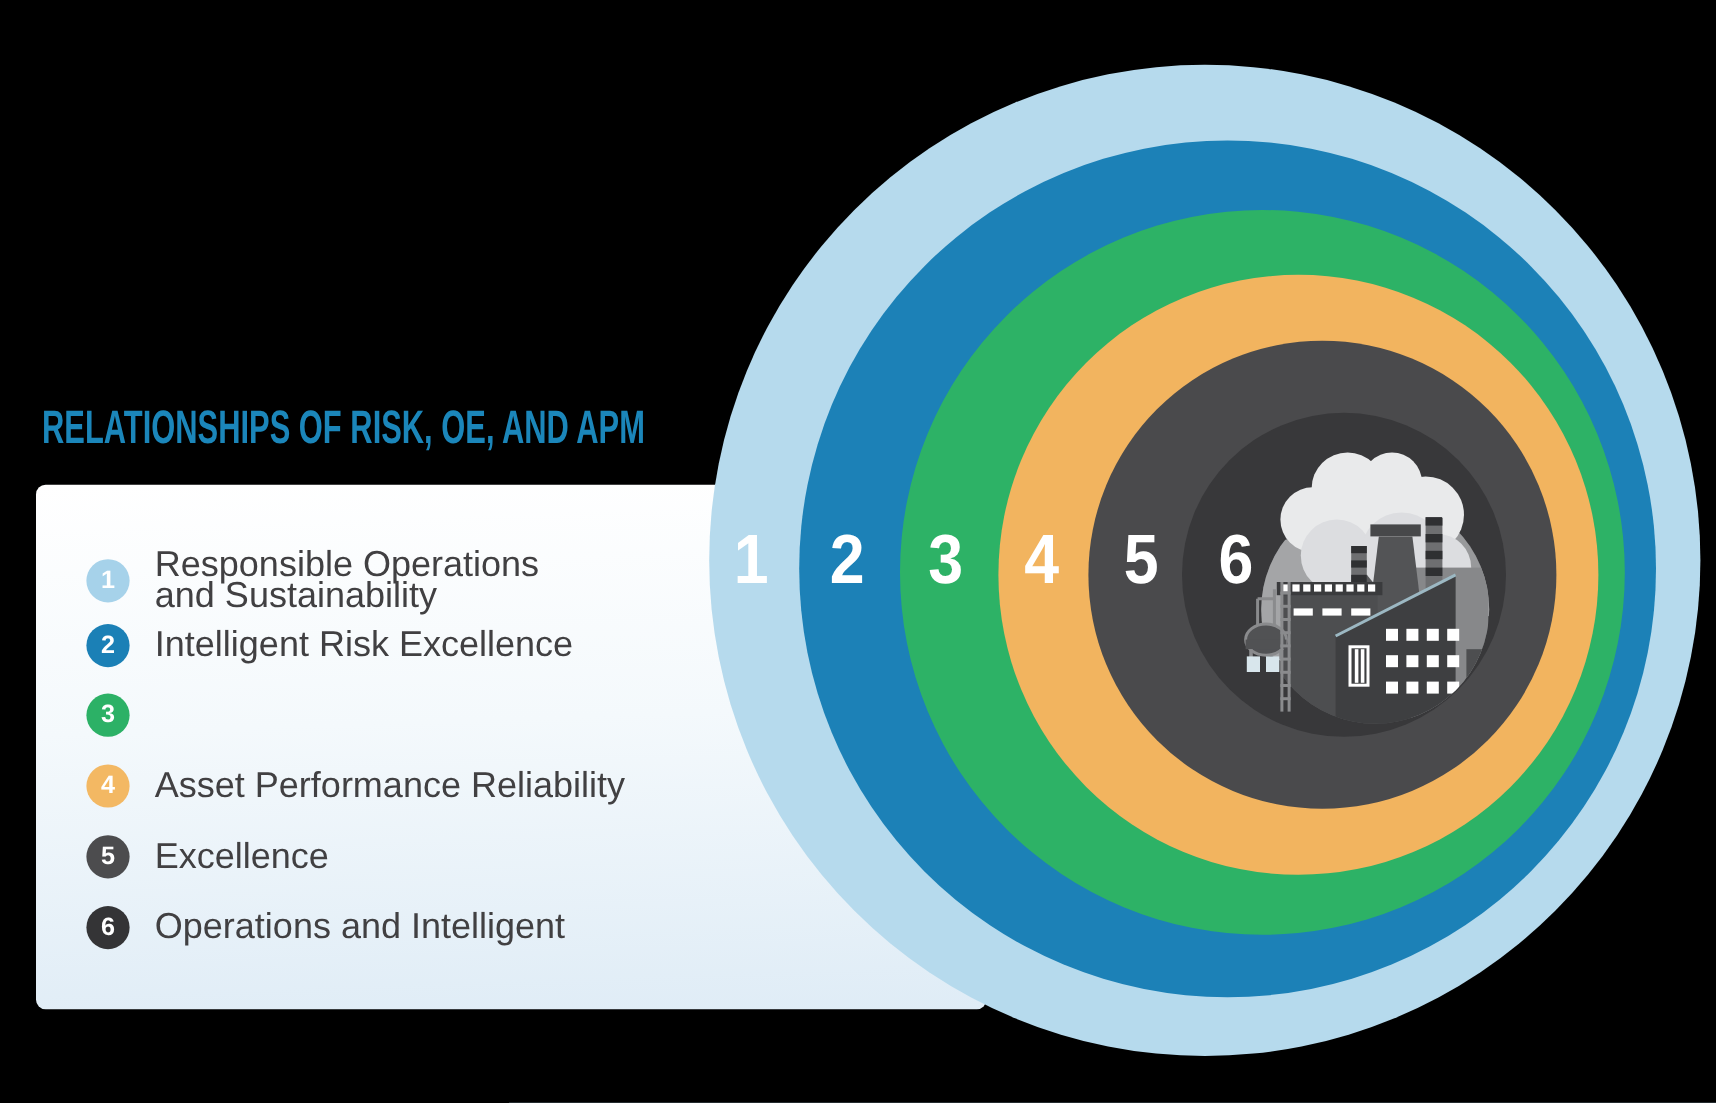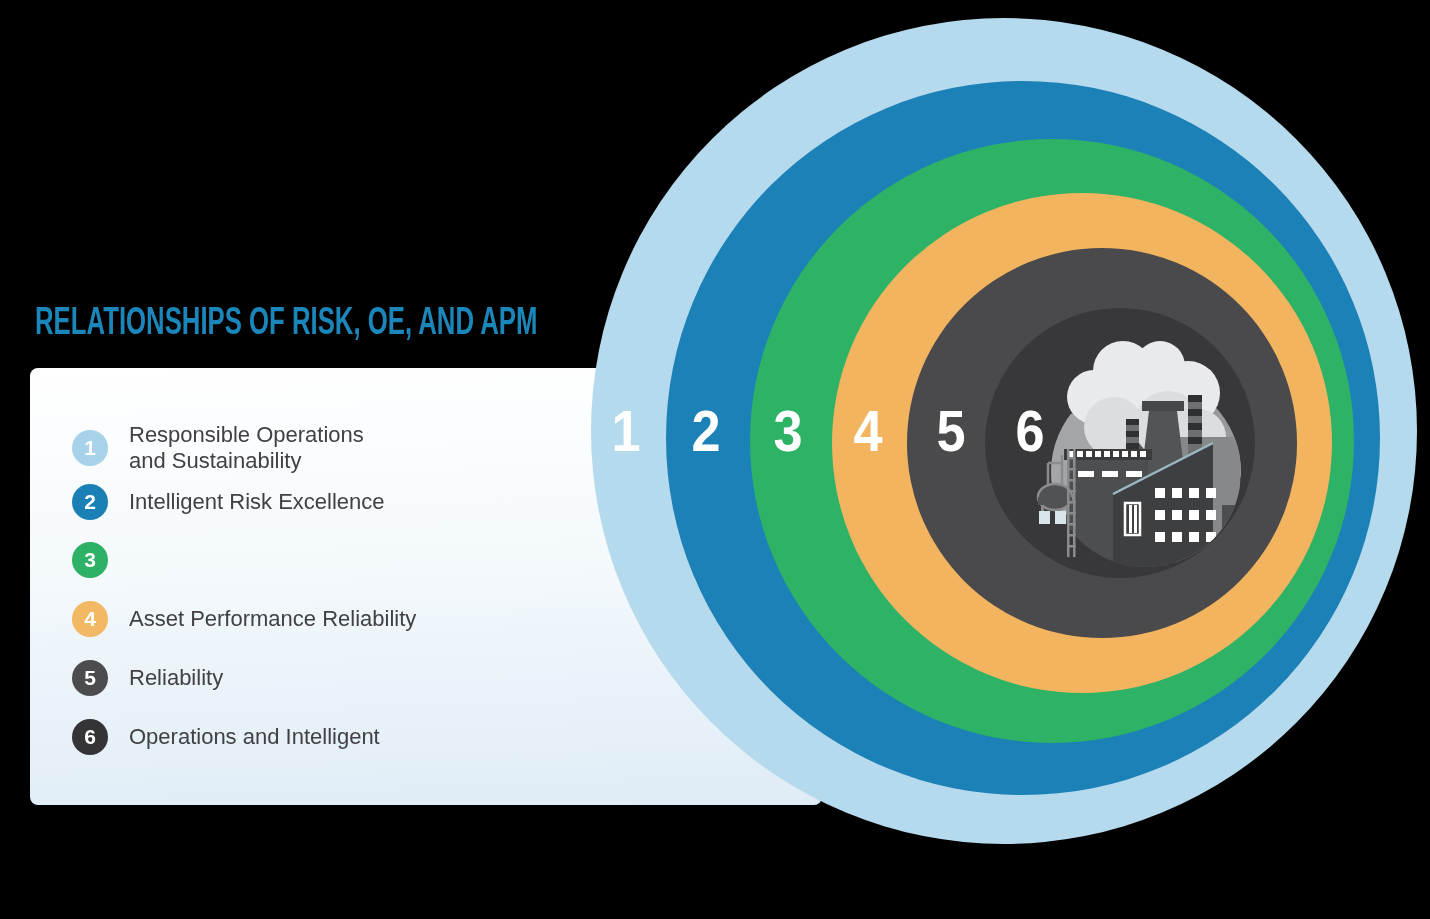--- a/index.html
+++ b/index.html
@@ -1,21 +1,21 @@
 <!DOCTYPE html>
 <html><head>
 <meta charset="utf-8">
 <style>
   html,body{margin:0;padding:0;}
   body{
     width:1430px;height:919px;position:relative;overflow:hidden;
     background:#000;
     font-family:"Liberation Sans", sans-serif;
   }
-  .stage{position:absolute;inset:0;}
+  .stage{position:absolute;inset:0;margin-top:36px;}
 
   
   .panel{
     position:absolute;left:30px;top:368px;width:792px;height:437px;
     border-radius:8px;
     background:linear-gradient(178deg,#ffffff 0%,#f4f9fc 45%,#dfecf6 100%);
     z-index:1;
   }
 
   
@@ -46,21 +46,21 @@
   .factory{position:absolute;left:1026px;top:337px;width:240px;height:240px;z-index:7;}
 
   
   .legend-row{position:absolute;display:flex;align-items:center;z-index:8;}
   .badge{
     width:36px;height:36px;border-radius:50%;flex:0 0 auto;
     color:#fff;font-weight:bold;font-size:21px;
     display:flex;align-items:center;justify-content:center;
     margin-right:21px;
   }
-  .label{font-size:22px;line-height:26px;color:#414042;}
+  .label{font-size:30px;line-height:26px;color:#414042;}
 </style>
 </head>
 <body>
 
 <div class="stage">
 
   <div class="panel"></div>
 
   <div class="title">RELATIONSHIPS OF RISK, OE, AND APM</div>
 
@@ -214,21 +214,21 @@
   <div class="legend-row" style="left:72px;top:601px;">
     <div class="badge" style="background-color: rgb(243, 184, 99);">
         <span>4</span>
       </div>
     <div class="label">Asset Performance Reliability</div>
   </div>
   <div class="legend-row" style="left:72px;top:660px;">
     <div class="badge" style="background-color: rgb(76, 76, 78);">
         <span>5</span>
       </div>
-    <div class="label">Reliability</div>
+    <div class="label">Excellence</div>
   </div>
   <div class="legend-row" style="left:72px;top:719px;">
     <div class="badge" style="background-color: rgb(52, 52, 54);">
         <span>6</span>
       </div>
     <div class="label">Operations and Intelligent</div>
   </div>
 
 </div>
 

